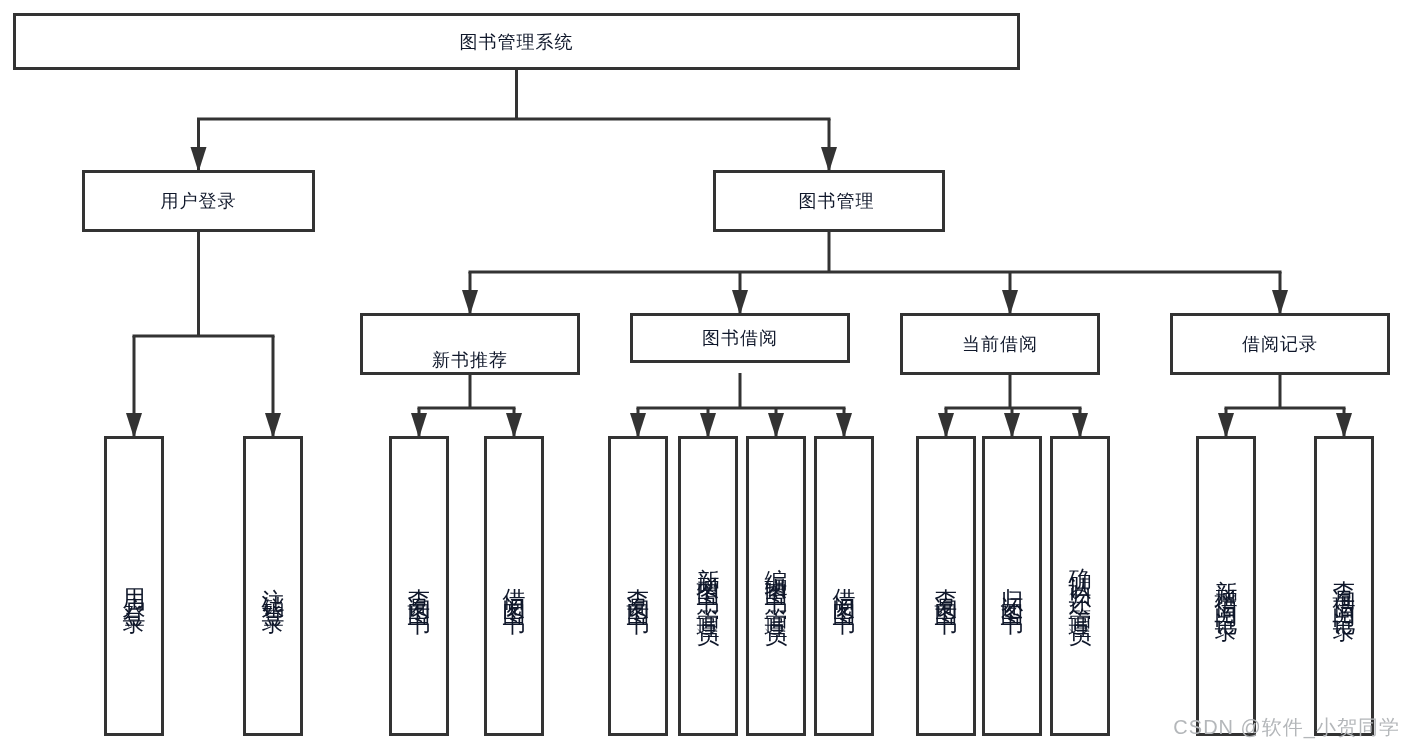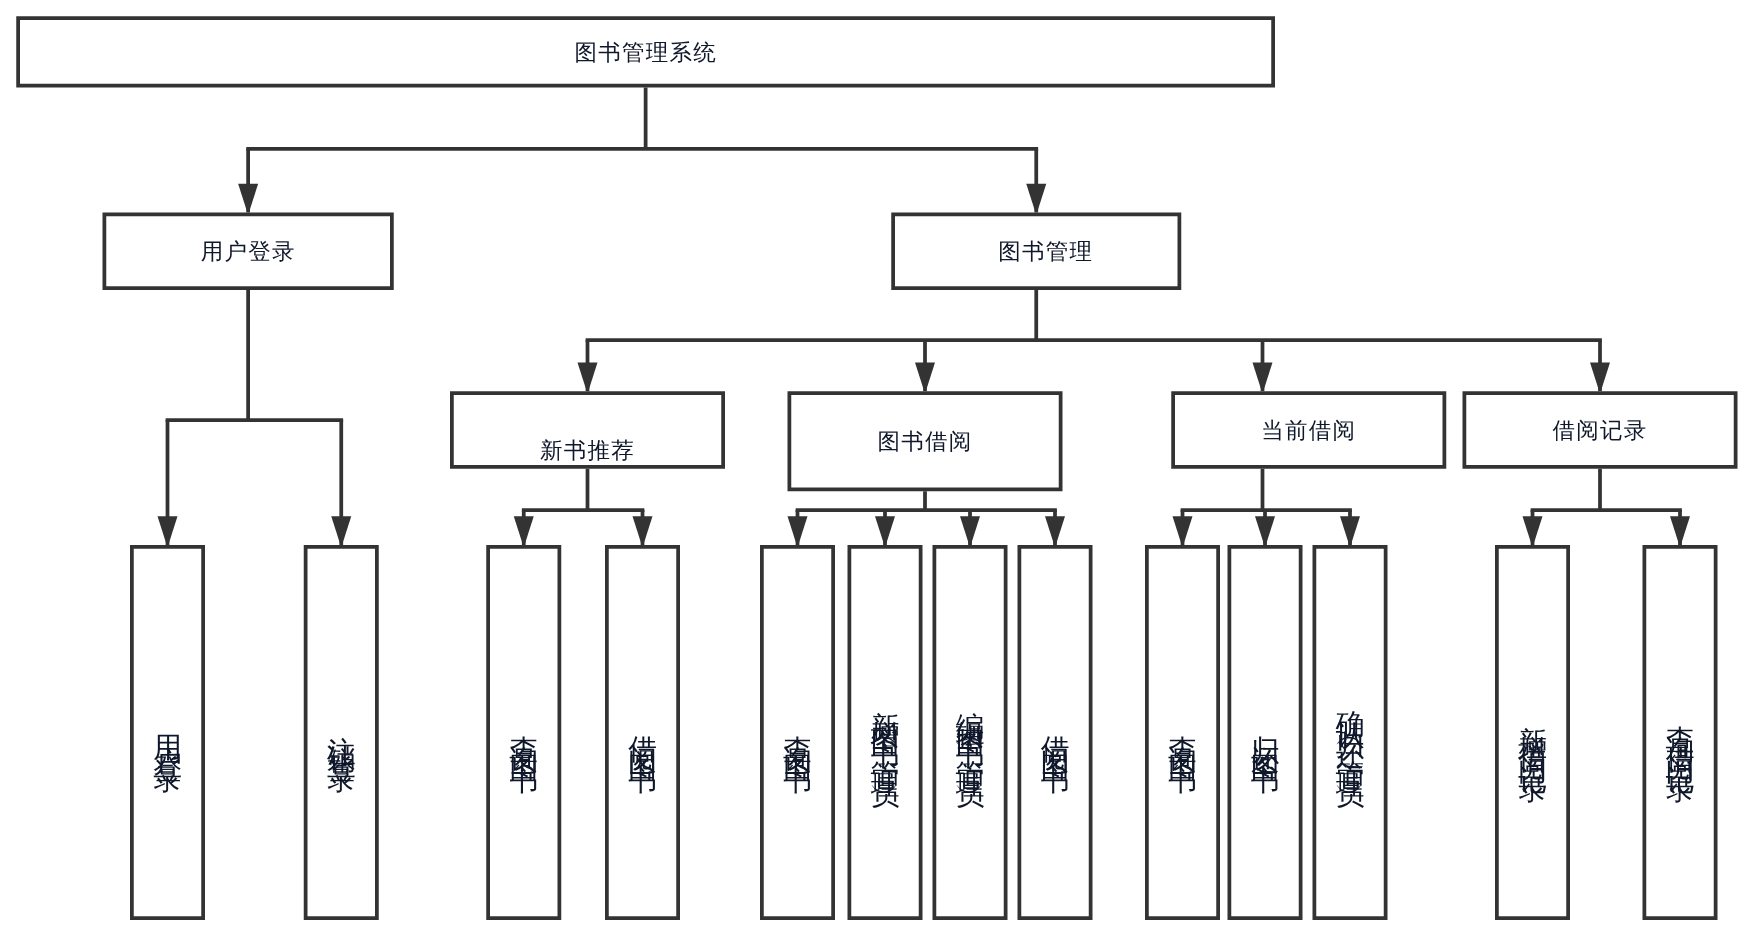--- a/index.html
+++ b/index.html
@@ -110,24 +110,24 @@
       </div>
       <div class="node horizontal" style="left: 82px; top: 170px; width: 233px; height: 62px;">
         <span>用户登录</span>
       </div>
       <div class="node horizontal" style="left: 713px; top: 170px; width: 232px; height: 62px; padding-left: 15px;">
         <span>图书管理</span>
       </div>
       <div class="node horizontal" style="left: 360px; top: 313px; width: 220px; height: 62px; align-items: flex-end;">
         <span>新书推荐</span>
       </div>
-      <div class="node horizontal" style="left: 630px; top: 313px; width: 220px; height: 80px;">
+      <div class="node horizontal" style="left: 630px; top: 313px; width: 220px; height: 50px;">
         <span>图书借阅</span>
       </div>
-      <div class="node horizontal" style="left: 900px; top: 313px; width: 220px; height: 62px; margin-left: 37px;">
+      <div class="node horizontal" style="left: 900px; top: 313px; width: 200px; height: 62px;">
         <span>当前借阅</span>
       </div>
       <div class="node horizontal" style="left: 1170px; top: 313px; width: 220px; height: 62px;">
         <span>借阅记录</span>
       </div>
       <div class="node vertical" style="left: 104px; top: 436px; width: 60px; height: 300px;">
         <span>用户登录</span>
       </div>
       <div class="node vertical" style="left: 243px; top: 436px; width: 60px; height: 300px;">
         <span>注销登录</span>
@@ -159,13 +159,14 @@
       <div class="node vertical" style="left: 1050px; top: 436px; width: 60px; height: 300px;">
         <span>确认归还（管理员）</span>
       </div>
       <div class="node vertical" style="left: 1196px; top: 436px; width: 60px; height: 300px;">
         <span>新增借阅记录</span>
       </div>
       <div class="node vertical" style="left: 1314px; top: 436px; width: 60px; height: 300px;">
         <span>查询借阅记录</span>
       </div>
     </div>
+  <div id="watermark">CSDN @软件_小贺同学</div>
 </div>
 
 </body></html>

